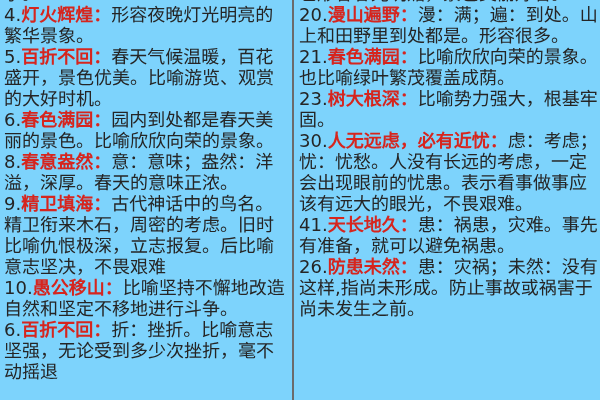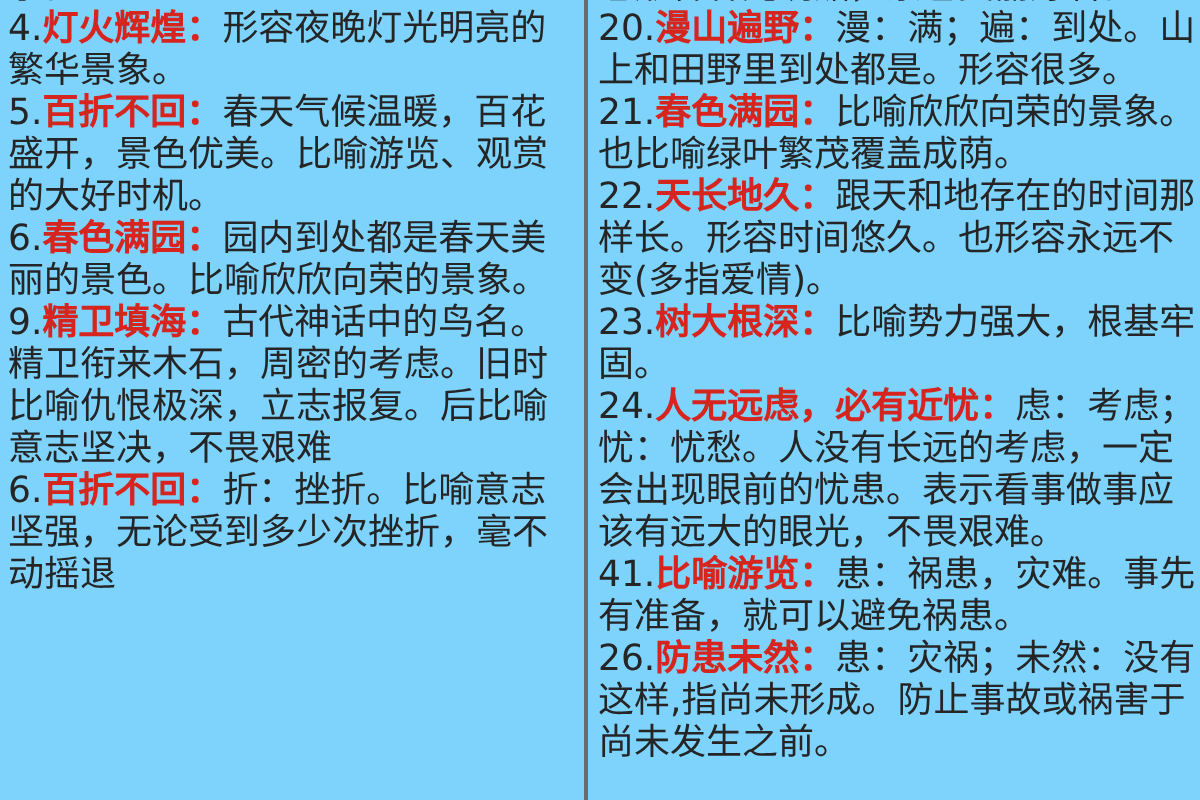--- a/index.html
+++ b/index.html
@@ -79,44 +79,45 @@
       <span class="clip-inner">争。</span>
     </div>
     <div class="entries">
   <p class="entry"><span class="num">4.</span><span class="term">灯火辉煌：</span><span class="def">形容夜晚灯光明亮的繁华景象。</span></p>
 
   <p class="entry"><span class="num">5.</span><span class="term">百折不回：</span><span class="def">春天气候温暖，百花盛开，景色优美。比喻游览、观赏的大好时机。</span></p>
 
   <p class="entry"><span class="num">6.</span><span class="term">春色满园：</span><span class="def">园内到处都是春天美丽的景色。比喻欣欣向荣的景象。</span></p>
 
 
+  <p class="entry"><span class="num">8.</span><span class="term">春意盎然：</span><span class="def">意：意味；盎然：洋溢，深厚。春天的意味正浓。</span></p>
 
   <p class="entry"><span class="num">9.</span><span class="term">精卫填海：</span><span class="def">古代神话中的鸟名。精卫衔来木石，周密的考虑。旧时比喻仇恨极深，立志报复。后比喻意志坚决，不畏艰难</span></p>
 
+  <p class="entry"><span class="num">10.</span><span class="term">愚公移山：</span><span class="def">比喻坚持不懈地改造自然和坚定不移地进行斗争。</span></p>
 
   <p class="entry"><span class="num">6.</span><span class="term">百折不回：</span><span class="def">折：挫折。比喻意志坚强，无论受到多少次挫折，毫不动摇退</span></p>
 </div>
   </div>
 
   <div class="divider"></div>
 
   <div class="col col-right">
     <div class="clip">
       <span class="clip-inner">也形容春光明媚，景色美丽好看。</span>
     </div>
     <div class="entries">
   <p class="entry"><span class="num">20.</span><span class="term">漫山遍野：</span><span class="def">漫：满；遍：到处。山上和田野里到处都是。形容很多。</span></p>
 
   <p class="entry"><span class="num">21.</span><span class="term">春色满园：</span><span class="def">比喻欣欣向荣的景象。也比喻绿叶繁茂覆盖成荫。</span></p>
 
-  <p class="entry"><span class="num">22.</span><span class="term">天长地久：</span><span class="def">跟天和地存在的时间那样长。形容时间悠久。也形容永远不变(多指爱情)。</span></p>
 
   <p class="entry"><span class="num">23.</span><span class="term">树大根深：</span><span class="def">比喻势力强大，根基牢固。</span></p>
 
-  <p class="entry"><span class="num">24.</span><span class="term">人无远虑，必有近忧：</span><span class="def">虑：考虑；忧：忧愁。人没有长远的考虑，一定会出现眼前的忧患。表示看事做事应该有远大的眼光，不畏艰难。</span></p>
+  <p class="entry"><span class="num">30.</span><span class="term">人无远虑，必有近忧：</span><span class="def">虑：考虑；忧：忧愁。人没有长远的考虑，一定会出现眼前的忧患。表示看事做事应该有远大的眼光，不畏艰难。</span></p>
 
-  <p class="entry"><span class="num">41.</span><span class="term">比喻游览：</span><span class="def">患：祸患，灾难。事先有准备，就可以避免祸患。</span></p>
+  <p class="entry"><span class="num">41.</span><span class="term">天长地久：</span><span class="def">患：祸患，灾难。事先有准备，就可以避免祸患。</span></p>
 
   <p class="entry"><span class="num">26.</span><span class="term">防患未然：</span><span class="def">患：灾祸；未然：没有这样,指尚未形成。防止事故或祸害于尚未发生之前。</span></p>
 </div>
   </div>
 
 </div>
 
 </body></html>

